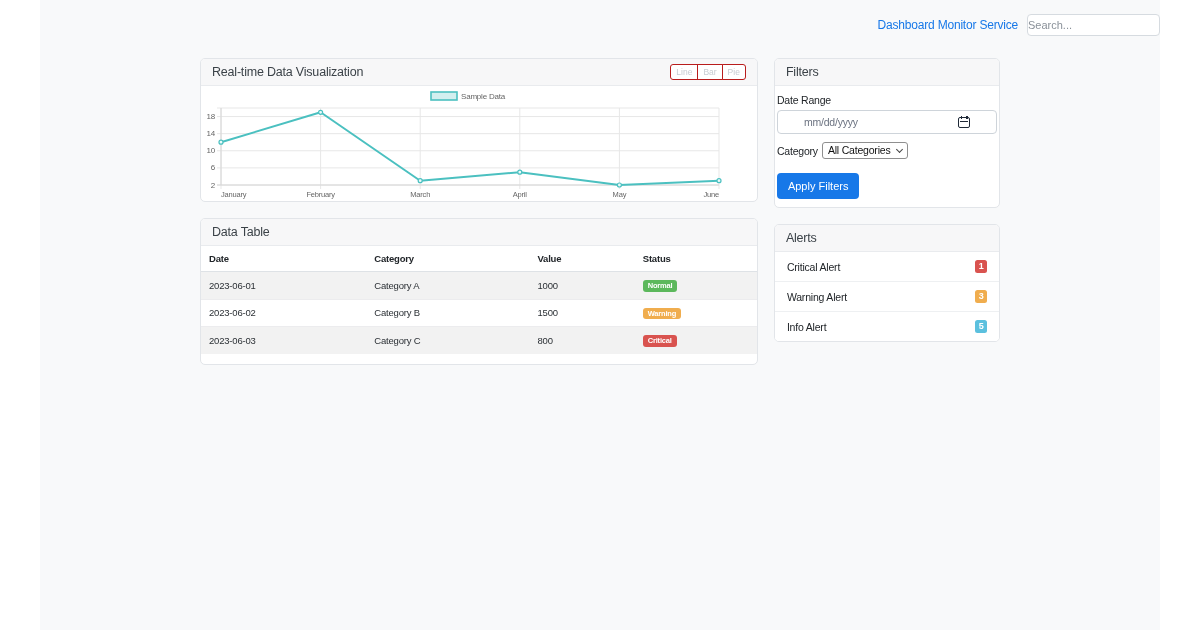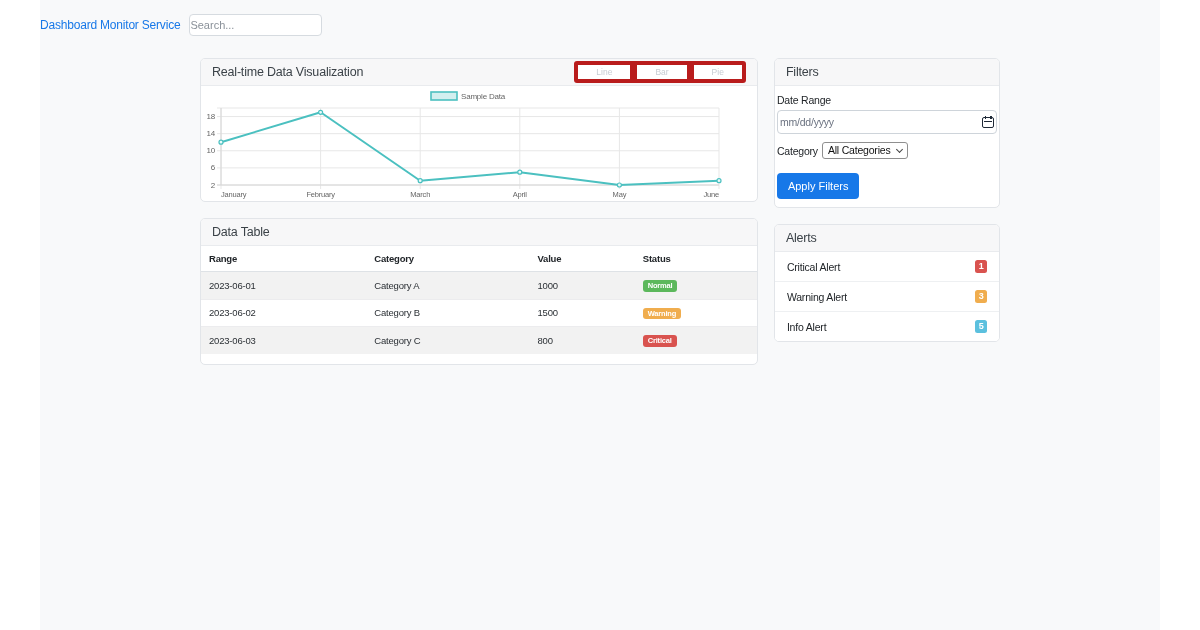--- a/index.html
+++ b/index.html
@@ -9,21 +9,21 @@
     font-family: "Liberation Sans", sans-serif;
     letter-spacing: -0.2px;
     color: #212529;
   }
   .container {
     width: 1120px; height: 630px; margin: 0 auto;
     background: #f8f9fa;
   }
   
   .topbar {
-    display: flex; justify-content: flex-start; align-items: center;
+    display: flex; justify-content: flex-end; align-items: center;
     padding-top: 9px; gap: 9px; height: 40px;
   }
   .brand { font-size: 12px; color: #1778e8; text-decoration: none; cursor: pointer; }
   .search-input {
     width: 133px; height: 22px; border: 1px solid #d6dbe0; border-radius: 4px;
     font-size: 11px; padding: 0 0; color: #495057; background: #fff; outline: none;
     font-family: "Liberation Sans", sans-serif;
   }
   .search-input::placeholder { color: #8a9199; }
   
@@ -39,21 +39,21 @@
     background: #f7f7f8; border-bottom: 1px solid #e9ebee;
     padding: 0 11px; height: 27px; display: flex; align-items: center;
     justify-content: space-between;
     font-size: 12.5px; color: #3b4248;
   }
   
   .chart-body { padding: 1px 4px 0; }
   .btn-group { display: flex; }
   .chart-btn {
     font-size: 8.5px; color: #c7ccd2; background: #fff;
-    border: 4px solid #b91c1c; padding: 2px 18px; cursor: pointer;
+    border: 1px solid #b91c1c; padding: 2px 5px; cursor: pointer;
     margin-left: -1px; font-family: "Liberation Sans", sans-serif;
   }
   .chart-btn:first-child { border-radius: 3px 0 0 3px; margin-left: 0; }
   .chart-btn:last-child { border-radius: 0 3px 3px 0; }
   svg.chart { display: block; }
   
   .table-wrap { padding-bottom: 10px; }
   table.data-table { width: 100%; border-collapse: collapse; font-size: 9.5px; }
   table.data-table th {
     text-align: left; font-weight: bold; padding: 7px 8px;
@@ -65,21 +65,21 @@
   .status-badge {
     display: inline-block; color: #fff; font-size: 7.5px; font-weight: bold;
     padding: 2px 5px; border-radius: 3px; line-height: 1;
   }
   
   .filters-body { padding: 5px 2px 8px; }
   .field-label { font-size: 10.5px; color: #212529; margin: 3px 0 4px; }
   .date-input {
     height: 24px; border: 1px solid #ced4da; border-radius: 4px; background: #fff;
     display: flex; align-items: center; justify-content: space-between;
-    padding: 0 2px; cursor: text;
+    padding: 0 26px; cursor: text;
   }
   .date-input .date-text { font-size: 10.5px; color: #6b7280; }
   .cat-row { display: flex; align-items: center; gap: 4px; margin-top: 8px; font-size: 10.5px; }
   .select-box {
     display: inline-flex; align-items: center; gap: 6px;
     border: 1px solid #8f8f8f; border-radius: 3px; background: #fff;
     font-size: 10.5px; padding: 1px 5px 2px; cursor: pointer; color: #111; justify-content: center;
   }
   .chev {
     width: 5px; height: 5px; border-left: 1.4px solid #444; border-bottom: 1.4px solid #444;
@@ -179,21 +179,21 @@
         <div class="table-wrap">
           <table class="data-table">
             <colgroup>
                 <col style="width:157px">
                 <col style="width:155px">
                 <col style="width:100px">
                 <col style="width:116px">
               </colgroup>
             <thead>
               <tr>
-                <th>Range</th>
+                <th>Date</th>
                 <th>Category</th>
                 <th>Value</th>
                 <th>Status</th>
               </tr>
             </thead>
             <tbody>
               <tr>
                 <td>2023-06-01</td>
                 <td>Category A</td>
                 <td>1000</td>

